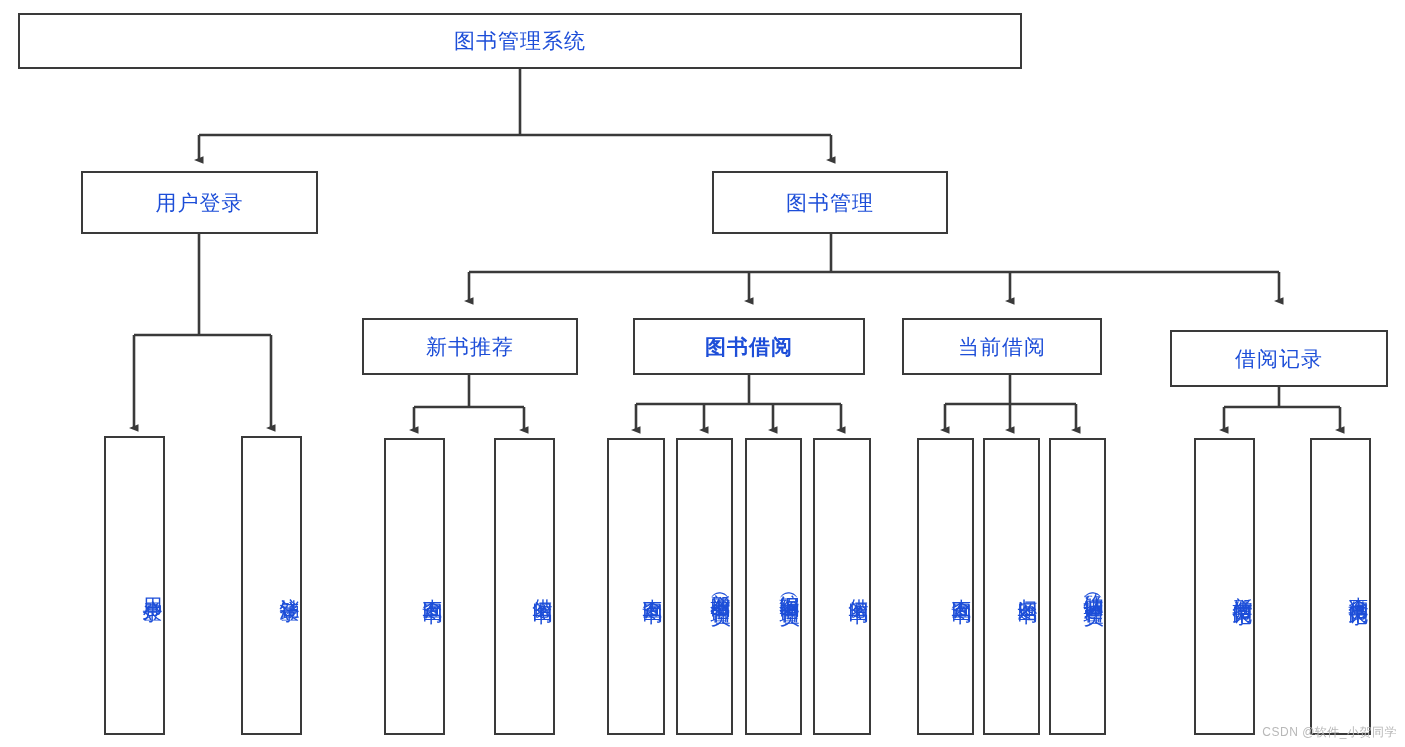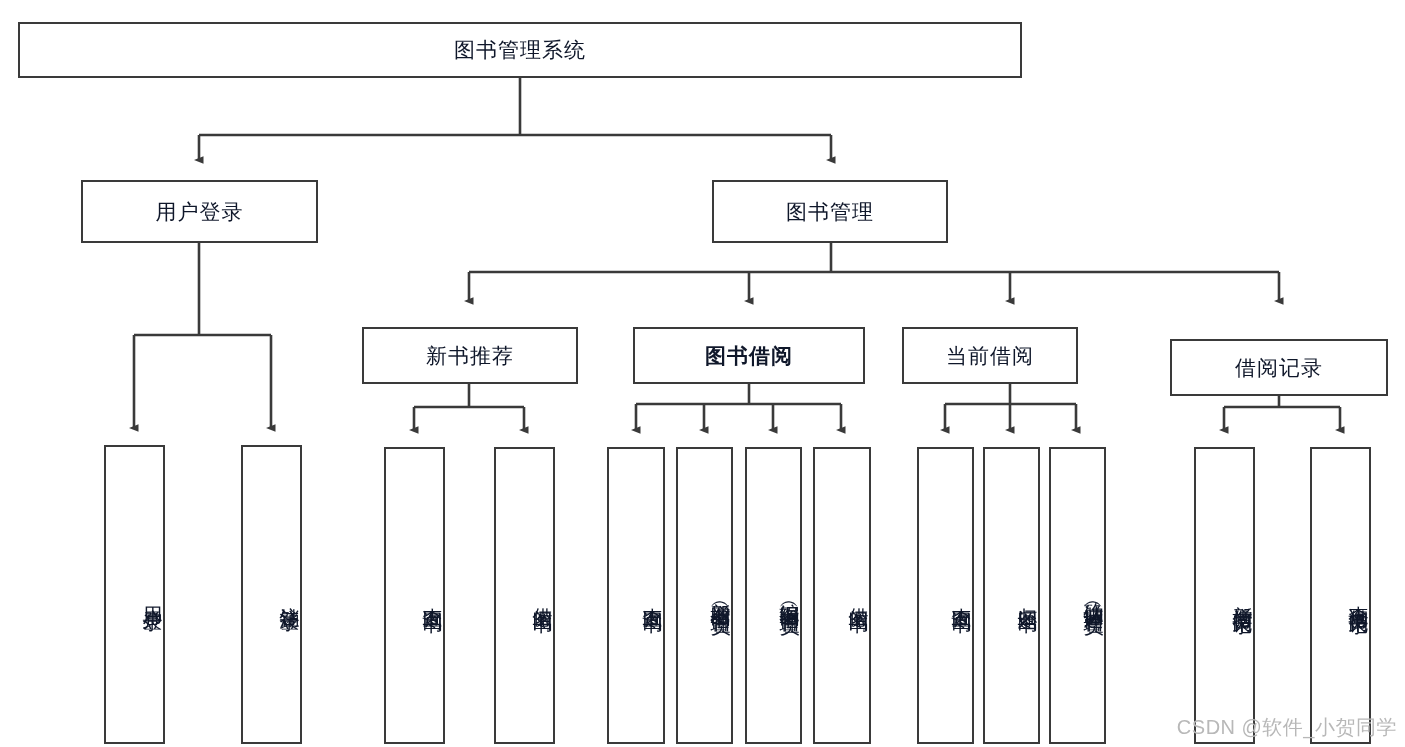--- a/index.html
+++ b/index.html
@@ -27,22 +27,21 @@
     pointer-events: none;
   }
   .node {
     position: absolute;
     box-sizing: border-box;
     border: 2.5px solid #3a3a3a;
     background: #ffffff;
     display: flex;
     align-items: center;
     justify-content: center;
-    color: #0f172a;
-    margin-top: 9px;
+    color: #1d4ed8;
   }
   .node.horiz {
     font-size: 21px;
     letter-spacing: 1px;
   }
   .node.vert {
     writing-mode: vertical-rl;
     text-orientation: upright;
     font-size: 20px;
     letter-spacing: 2px;
@@ -59,21 +58,21 @@
     display: block;
     white-space: nowrap;
   }
   .vert .node-label {
     white-space: normal;
   }
   #watermark {
     position: absolute;
     right: 8px;
     bottom: 6px;
-    font-size: 20px;
+    font-size: 12px;
     color: #b8b8b8;
     letter-spacing: 0.5px;
     white-space: nowrap;
   }
 </style>
 </head>
 <body>
 
 <div id="canvas">
 
@@ -137,21 +136,21 @@
   <div class="node horiz" style="left:712px; top:171px; width:236px; height:63px;">
     <span class="node-label">图书管理</span>
   </div>
 
   <div class="node horiz" style="left:362px; top:318px; width:216px; height:57px;">
     <span class="node-label">新书推荐</span>
   </div>
   <div class="node horiz" style="left:633px; top:318px; width:232px; height:57px;font-weight:bold;">
     <span class="node-label">图书借阅</span>
   </div>
-  <div class="node horiz" style="left:902px; top:318px; width:176px; height:57px;">
+  <div class="node horiz" style="left:902px; top:318px; width:200px; height:57px;">
     <span class="node-label">当前借阅</span>
   </div>
   <div class="node horiz" style="left:1170px; top:330px; width:218px; height:57px;">
     <span class="node-label">借阅记录</span>
   </div>
 
   <div class="node vert" style="left:104px; top:436px; width:61px; height:299px;">
     <span class="node-label">用户登录</span>
   </div>
   <div class="node vert" style="left:241px; top:436px; width:61px; height:299px;">

